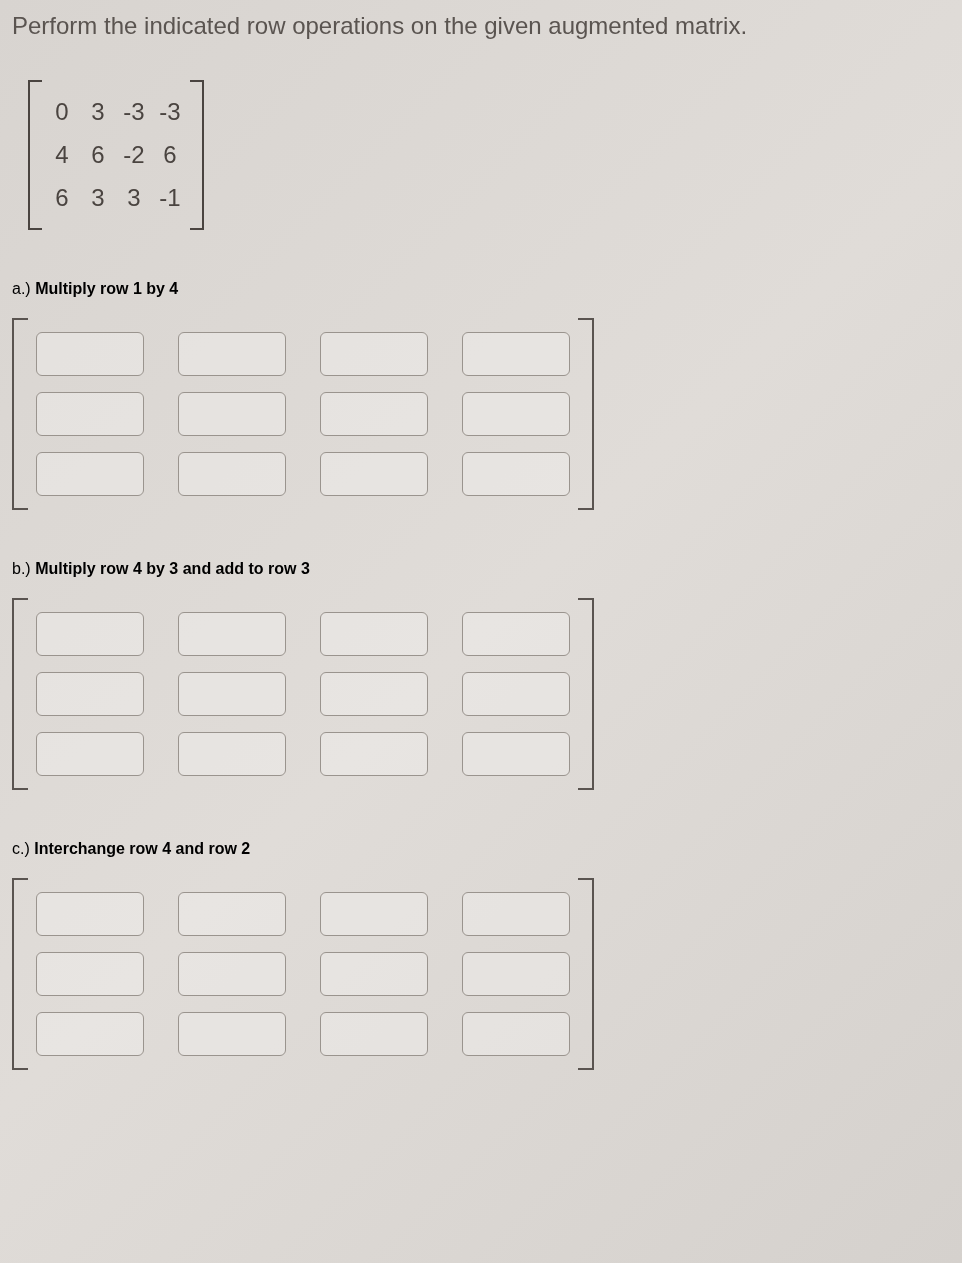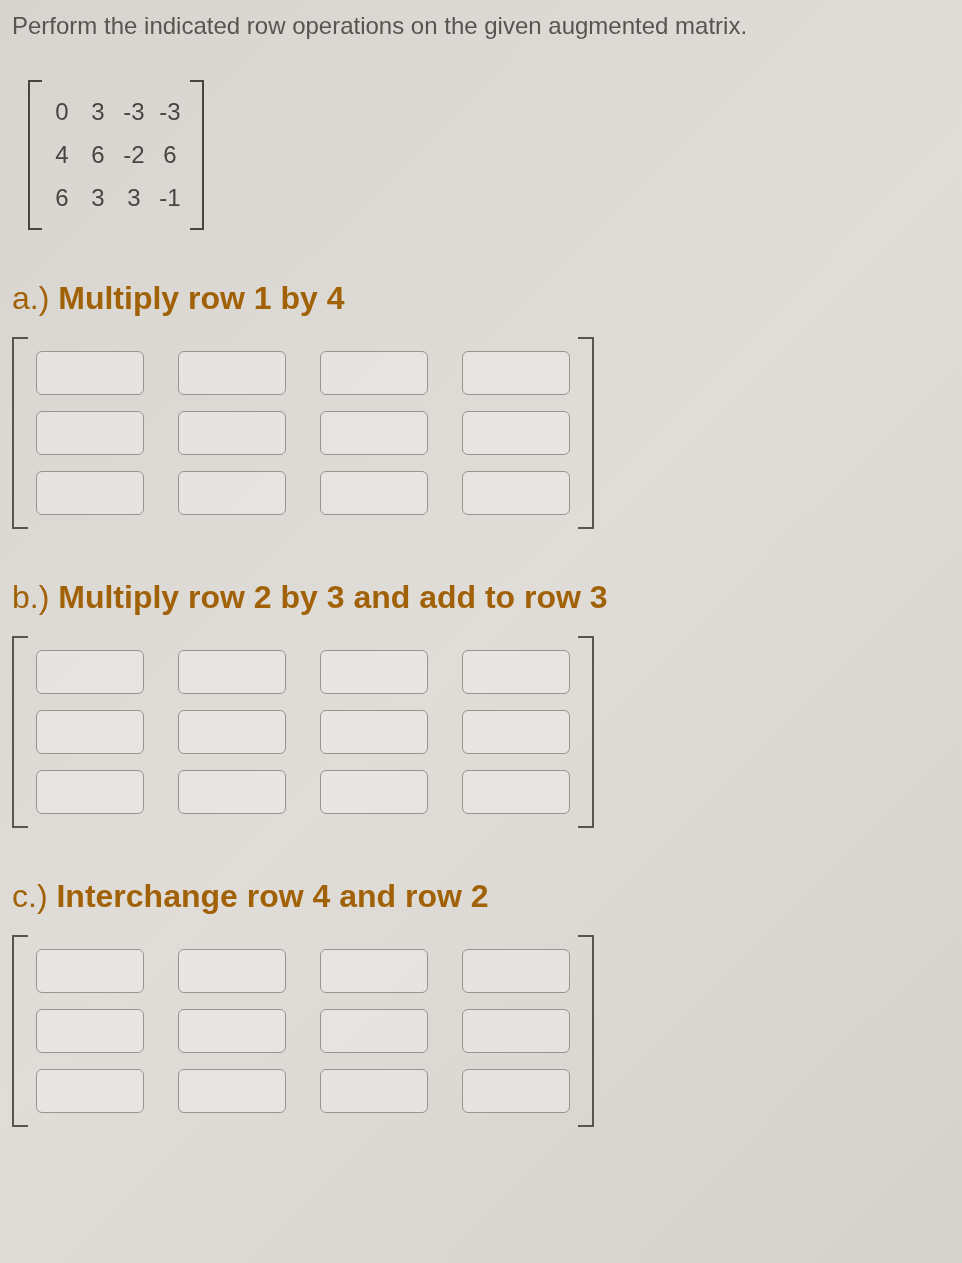--- a/index.html
+++ b/index.html
@@ -52,23 +52,23 @@
       gap: 4px;
       line-height: 1.8;
       font-size: 24px;
       color: #4a4440;
     }
     .mcell {
       width: 32px;
       text-align: center;
     }
     .part-label {
-      font-size: 32px;
+      font-size: 16px;
       font-weight: 400;
-      color: #a16207;
+      color: #000000;
       margin-bottom: 20px;
       margin-top: 10px;
     }
     .bold {
       font-weight: 600;
     }
     .answer-matrix {
       display: inline-block;
       position: relative;
       padding: 14px 24px;
@@ -161,21 +161,21 @@
   </div>
   <div class="input-row">
     <input type="text" class="cell-input" style="">
     <input type="text" class="cell-input" style="">
     <input type="text" class="cell-input" style="">
     <input type="text" class="cell-input" style="">
   </div>
 </div>
 
 <div class="part-label">
-  <span>b.) </span><span class="bold">Multiply row 2 by 3 and add to row 3</span>
+  <span>b.) </span><span class="bold">Multiply row 4 by 3 and add to row 3</span>
 </div>
 
 <div class="answer-matrix">
   <div class="input-row">
     <input type="text" class="cell-input" style="">
     <input type="text" class="cell-input" style="">
     <input type="text" class="cell-input" style="">
     <input type="text" class="cell-input" style="">
   </div>
   <div class="input-row">

